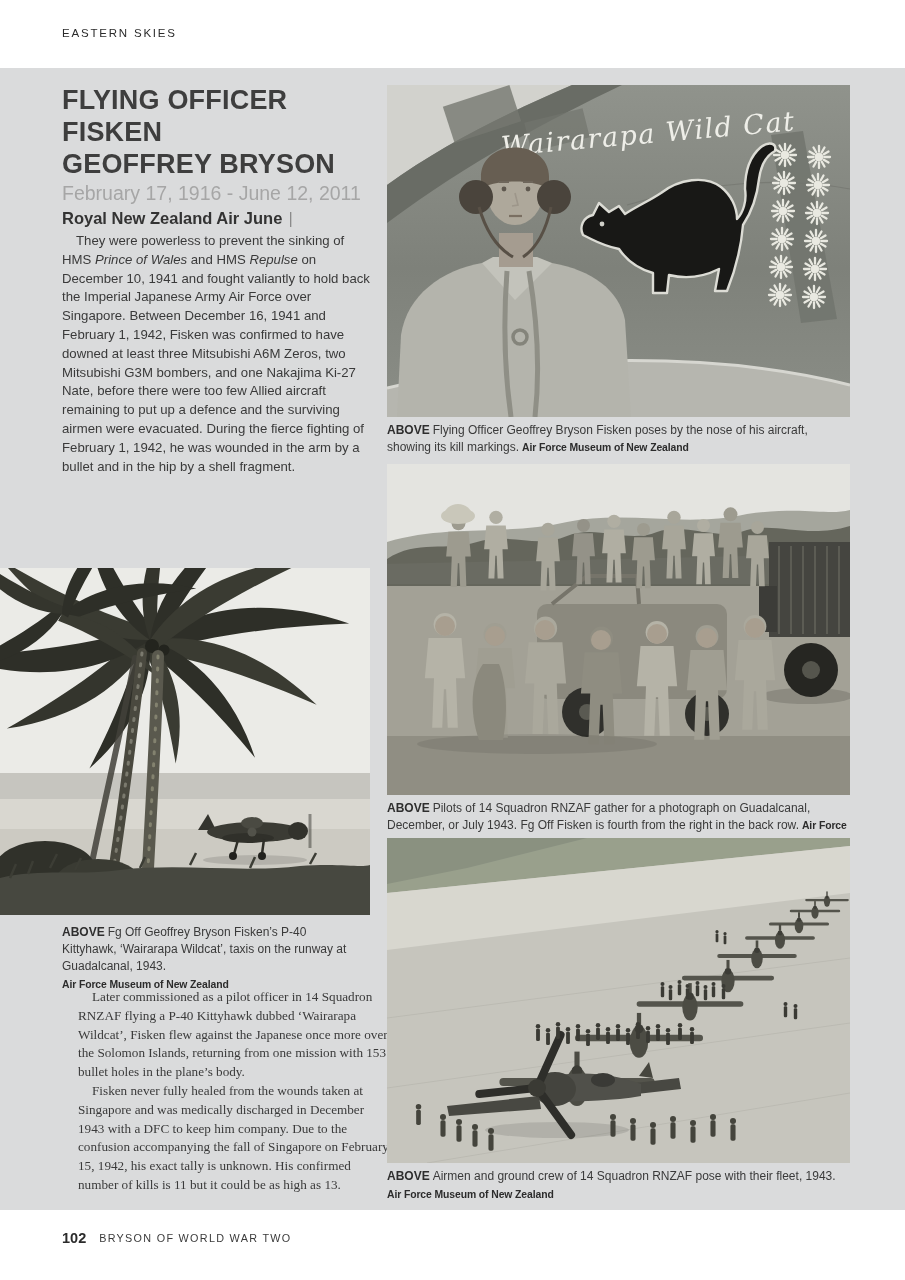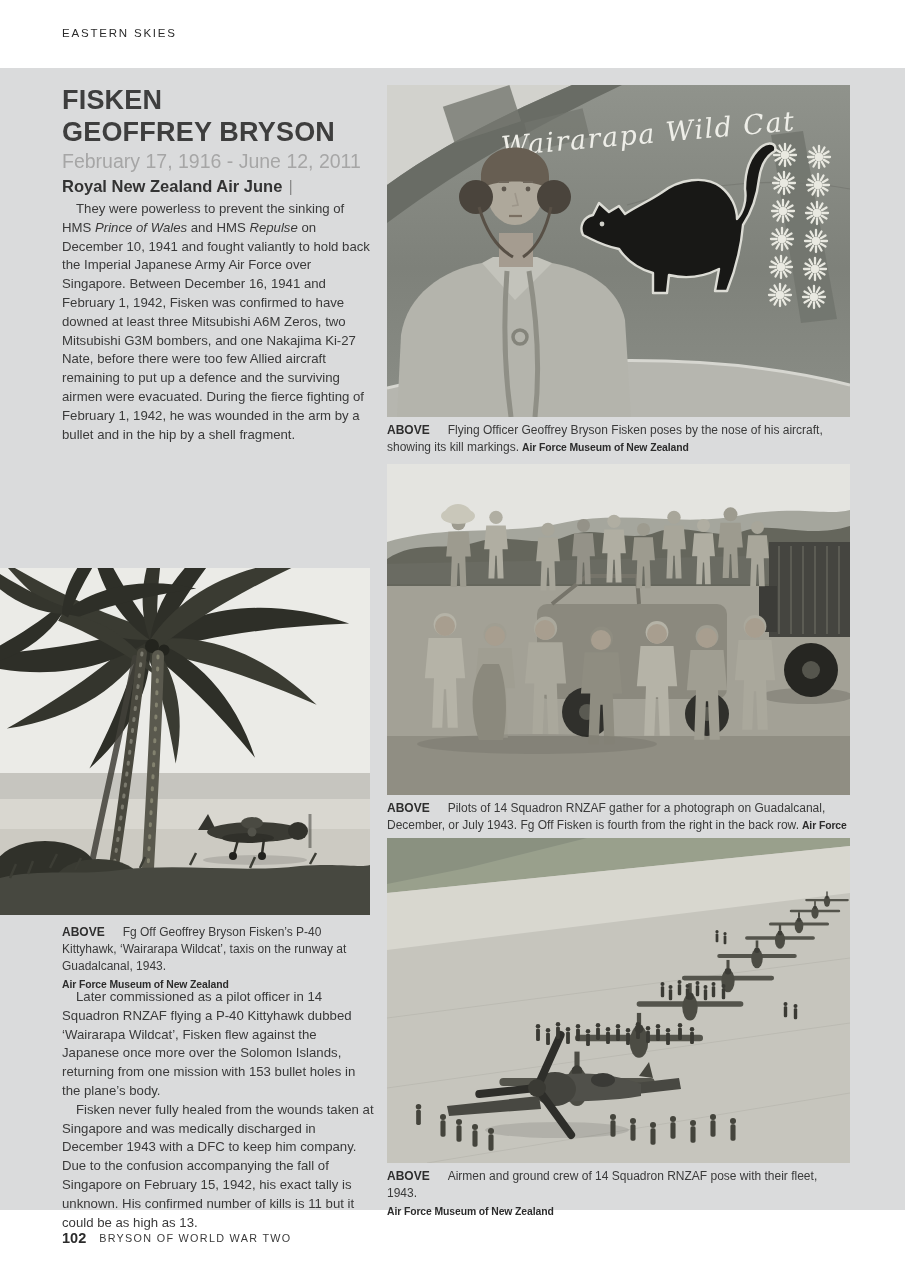--- a/index.html
+++ b/index.html
@@ -13,54 +13,55 @@
   .left-col{position:absolute;left:62px;top:16px;width:310px;}
   h1.title{margin:0;font-size:27px;line-height:32px;font-weight:700;color:#3e3e3e;letter-spacing:.2px;}
   h1.title span{display:block;}
   .dates{margin-top:1px;font-size:19.5px;line-height:24px;color:#a6a6a6;font-weight:400;}
   .svcline{font-size:16.5px;line-height:27px;font-weight:700;color:#333;}
   .svcline .sep{font-weight:400;color:#8b8b8b;margin-left:6px;}
   .award{font-size:16.5px;line-height:27px;font-weight:700;color:#333;}
   p.body{margin:0;font-size:13.2px;line-height:18.8px;color:#3a3a3a;}
   p.body.first{margin-top:7px;}
   p.body.indent{text-indent:14px;}
-  .lower-col{position:absolute;left:62px;top:920px;width:313px;}
+  .lower-col{position:absolute;left:78px;top:920px;width:313px;font-family:Liberation Serif, serif;}
 
   
   .photo{position:absolute;display:block;}
   .ph-portrait{left:387px;top:17px;}
   .ph-group{left:387px;top:396px;}
   .ph-kittyhawk{left:0px;top:500px;}
   .ph-fleet{left:387px;top:770px;}
 
   
   .caption{position:absolute;font-size:12px;line-height:17px;color:#3a3a3a;}
   .cap-portrait{left:387px;top:354px;width:463px;}
   .cap-group{left:387px;top:732px;width:463px;}
   .cap-kittyhawk{left:62px;top:856px;width:302px;}
   .cap-fleet{left:387px;top:1100px;width:463px;}
-  .cap-label{font-weight:700;color:#2e2e2e;margin-right:18px;}
+  .cap-label{font-weight:700;color:#2e2e2e;margin-right:3px;}
   .credit{font-weight:700;font-size:10.4px;color:#2c2c2c;letter-spacing:-0.1px;margin-left:3px;}
   .credit.block{display:block;margin-left:0;margin-top:1px;}
 
   .footer{position:absolute;left:62px;top:1230px;display:flex;align-items:center;gap:13px;}
   .page-number{font-size:14.5px;font-weight:700;color:#2b2b2b;}
   .book-title{font-size:10.8px;letter-spacing:1.3px;color:#3a3a3a;font-weight:400;}
 </style>
 </head>
 <body>
 
 <div class="page">
 
   <div class="section-header">EASTERN SKIES</div>
 
   <div class="panel">
 
     <div class="left-col">
       <h1 class="title">
+        <span>FLYING OFFICER</span>
         <span>FISKEN</span>
         <span>GEOFFREY BRYSON</span>
       </h1>
       <div class="dates">February 17, 1916 - June 12, 2011</div>
       <div class="svcline">
         <span>Royal New Zealand Air June</span><span class="sep">|</span>
       </div>
       <p class="body indent"><span>They were powerless to prevent the sinking of HMS </span><em>Prince of Wales</em><span> and HMS </span><em>Repulse</em><span> on December 10, 1941 and fought valiantly to hold back the Imperial Japanese Army Air Force over Singapore. Between December 16, 1941 and February 1, 1942, Fisken was confirmed to have downed at least three Mitsubishi A6M Zeros, two Mitsubishi G3M bombers, and one Nakajima Ki-27 Nate, before there were too few Allied aircraft remaining to put up a defence and the surviving airmen were evacuated. During the fierce fighting of February 1, 1942, he was wounded in the arm by a bullet and in the hip by a shell fragment.</span></p>
     </div>
 

